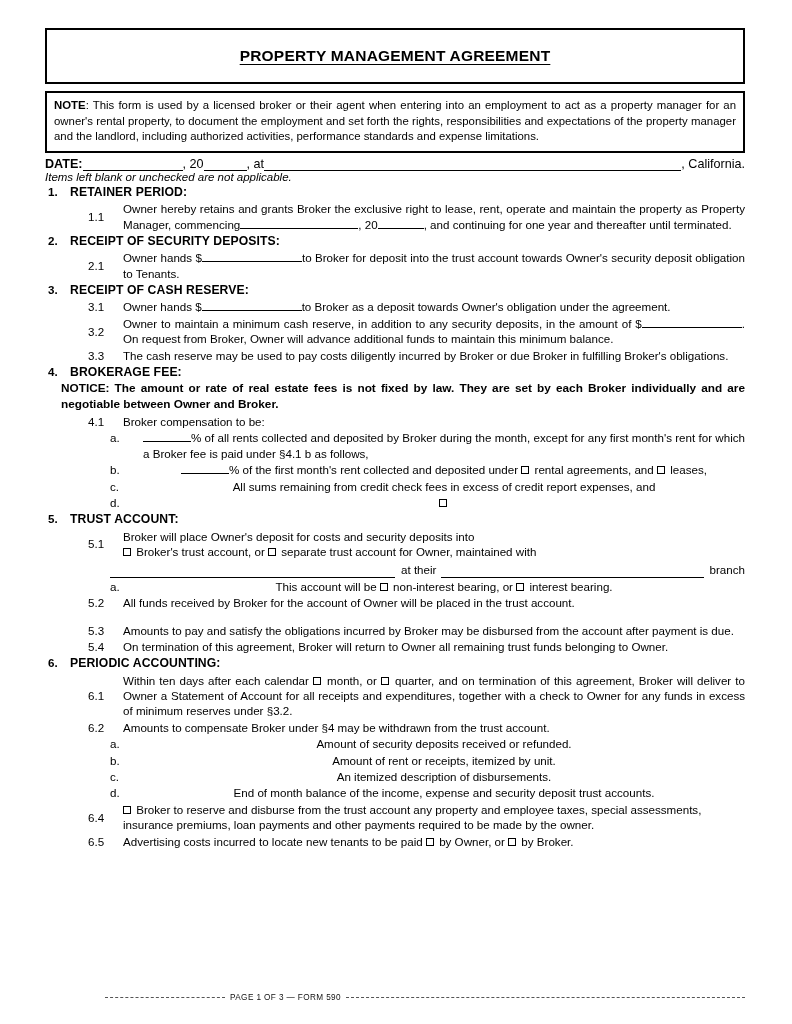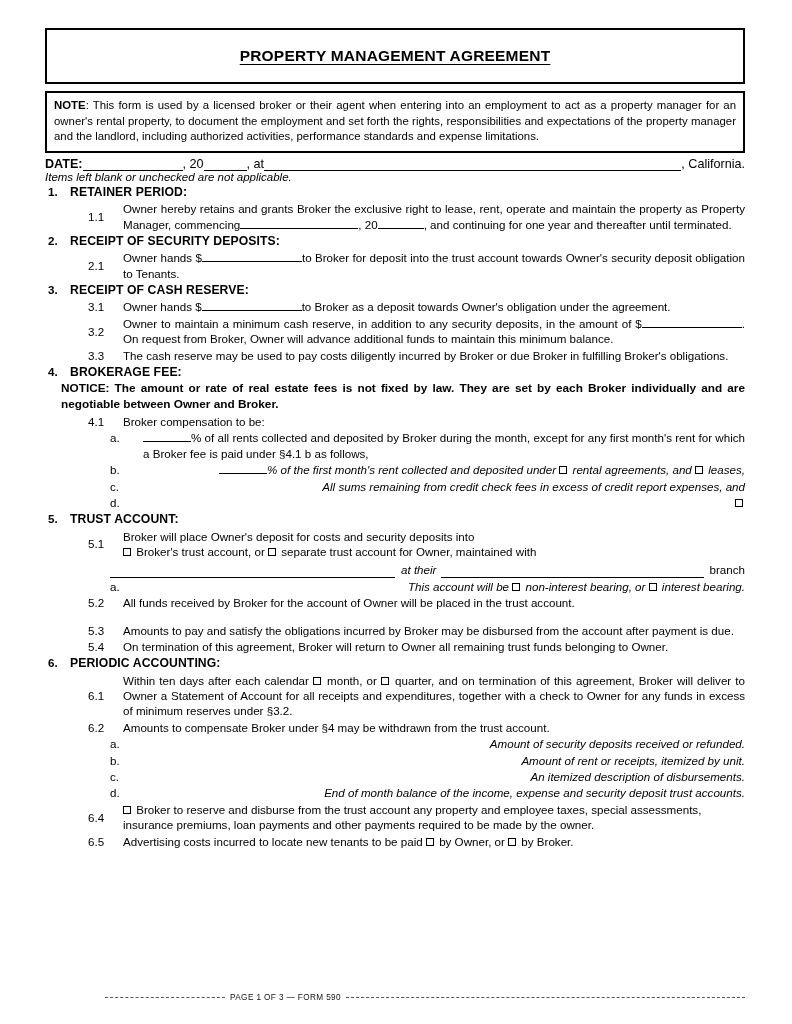--- a/index.html
+++ b/index.html
@@ -103,21 +103,21 @@
   .sub-body.nojust { text-align: left; }
 
   .ltr {
     display: flex;
     align-items: flex-start;
     margin-left: 65px;
     margin-top: 1px;
   }
   .ltr-num { width: 33px; flex: 0 0 33px; }
   .ltr-body { flex: 1 1 auto; text-align: justify; }
-  .ltr-body.nojust { text-align: right; font-style: italic; }
+  .ltr-body.nojust { text-align: center; }
 
   .notice-para {
     margin-left: 16px;
     font-weight: bold;
     font-size: 11.8px;
     line-height: 1.34;
     text-align: justify;
     margin-top: 1px;
   }
 
@@ -139,21 +139,21 @@
 
   .bankline {
     display: flex;
     align-items: flex-end;
     margin-left: 65px;
     margin-top: 3px;
     white-space: nowrap;
   }
   .bank-rule-1 { border-bottom: 1.6px solid #000; width: 285px; height: 14px; }
   .bank-rule-2 { border-bottom: 1.6px solid #000; flex: 1 1 auto; height: 14px; }
-  .bank-word { padding: 0 5px 0 6px; font-style: italic; }
+  .bank-word { padding: 0 5px 0 6px; }
   .bank-word-end { padding-left: 6px; }
 
   .clip-row { overflow: hidden; }
   .spacer-md { height: 11px; }
 
   
   .footer {
     position: absolute;
     left: 45px;
     right: 47px;

